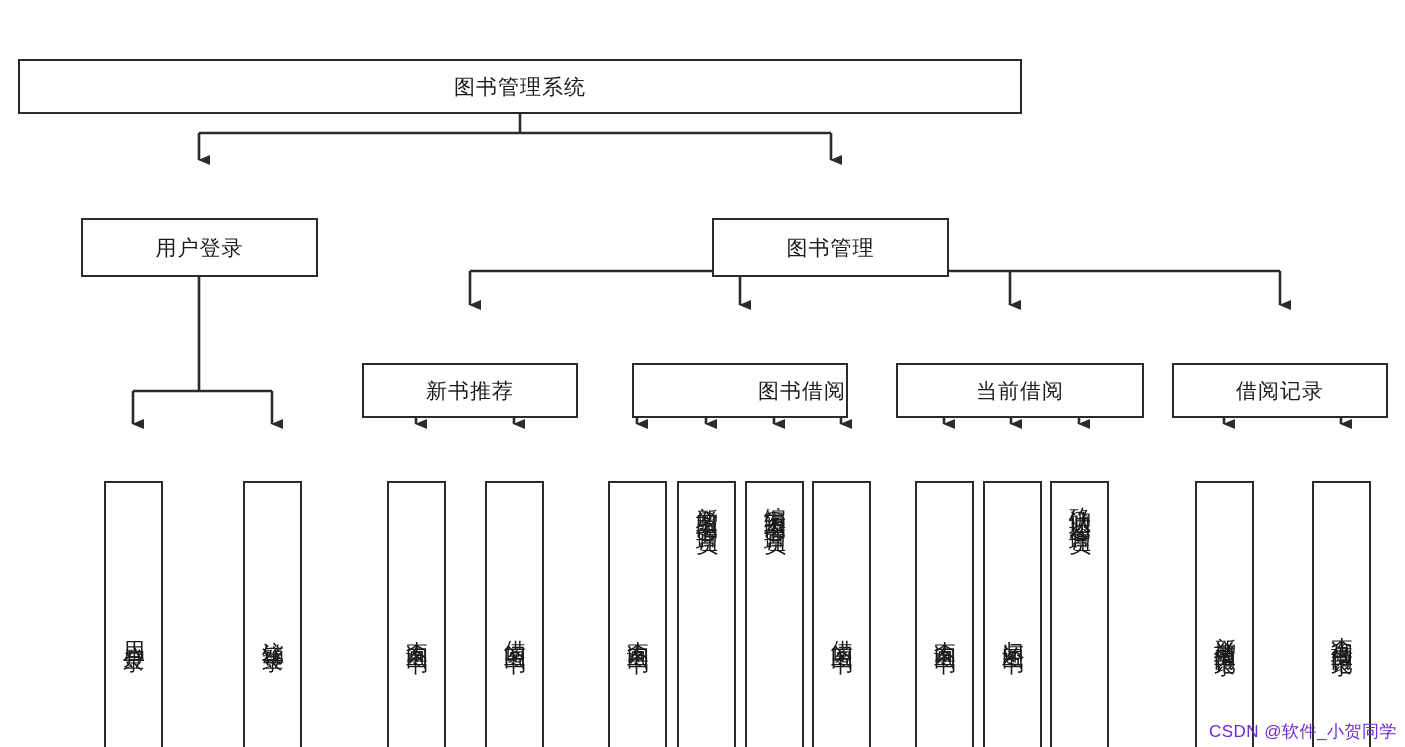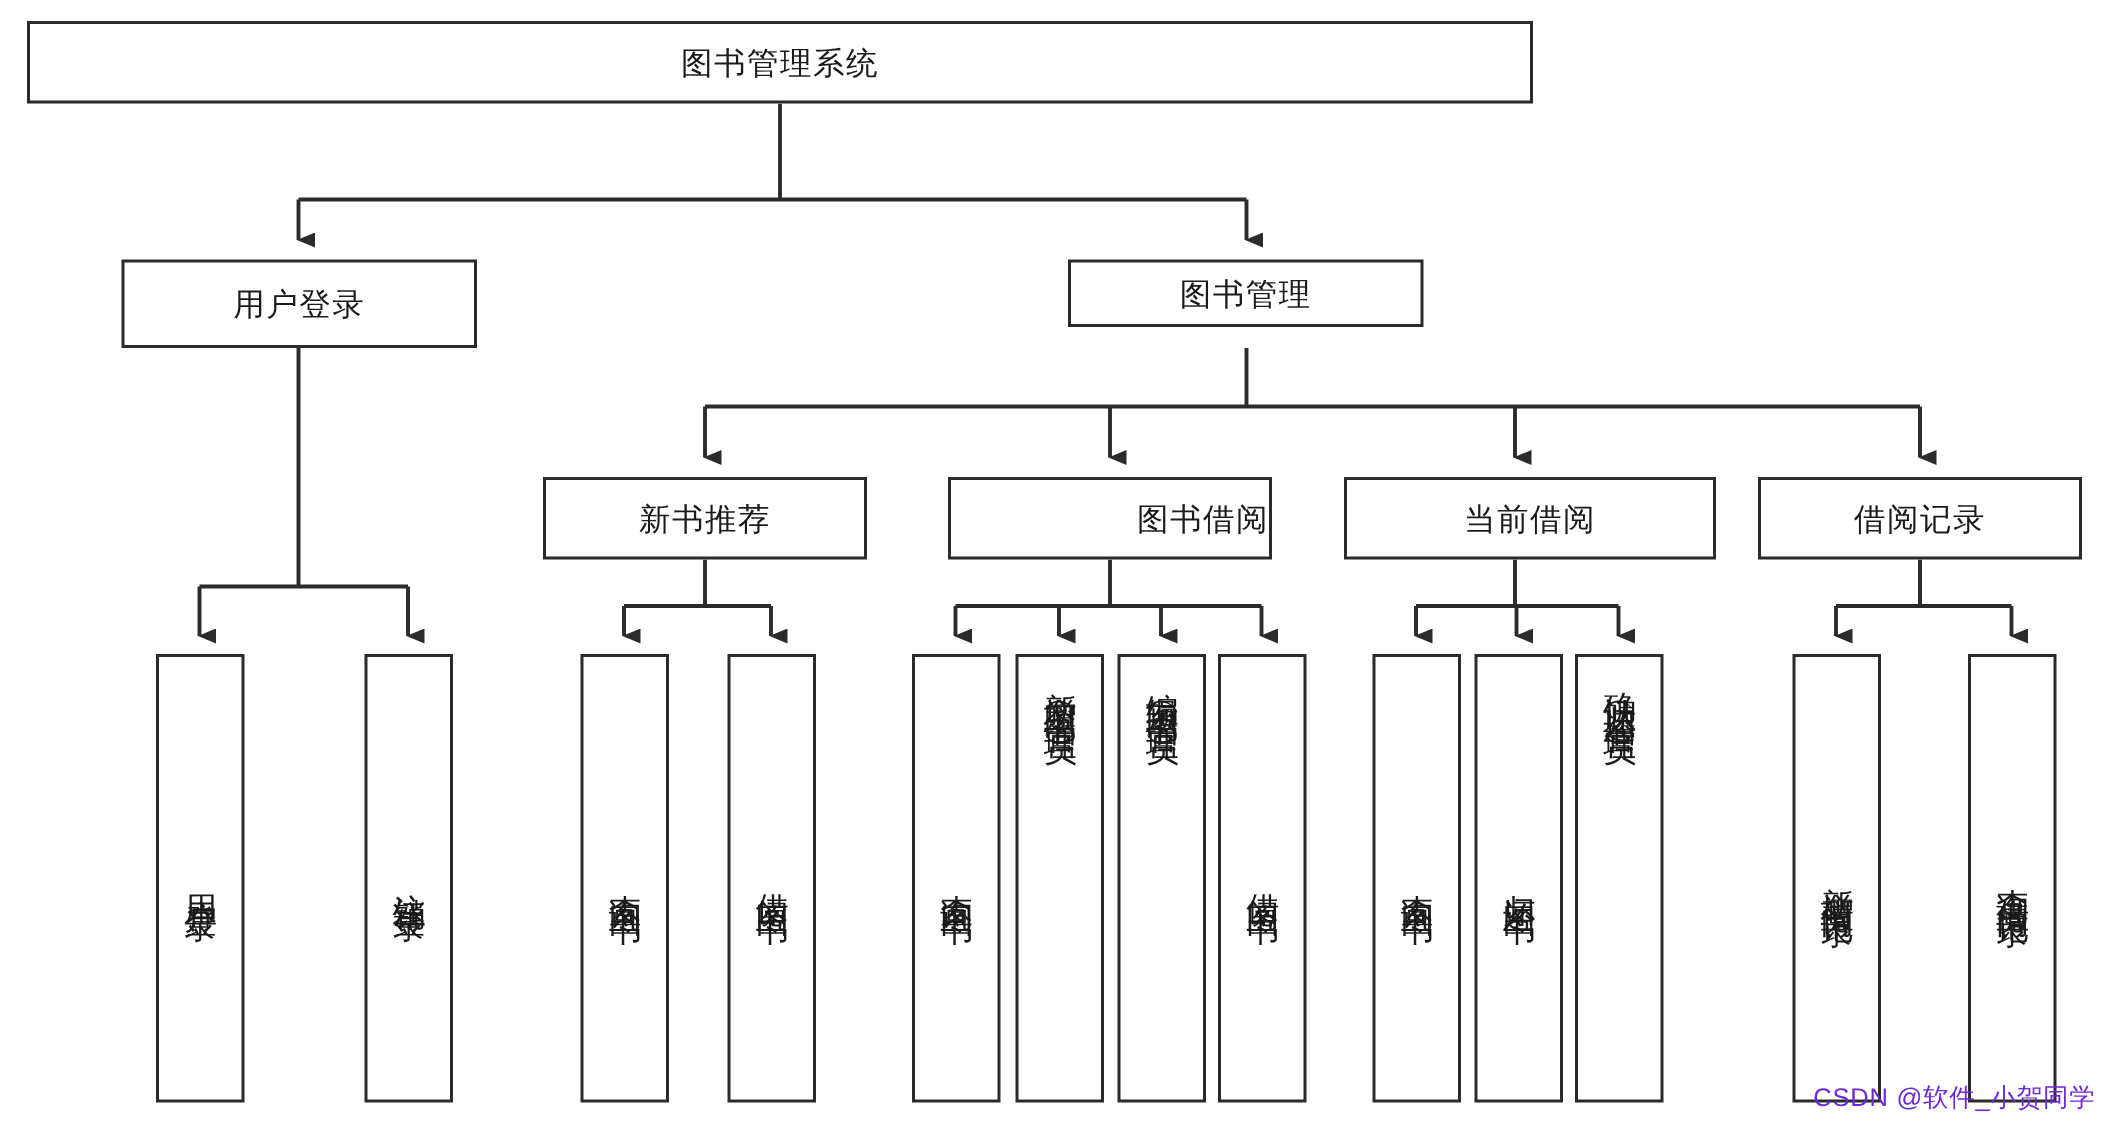--- a/index.html
+++ b/index.html
@@ -27,20 +27,21 @@
   }
   .node {
     position: absolute;
     box-sizing: border-box;
     border: 2px solid #2b2b2b;
     background: #ffffff;
     display: flex;
     align-items: center;
     justify-content: center;
     color: #1a1a1a;
+    margin-top: 45px;
   }
   .node.horiz {
     font-size: 21px;
     letter-spacing: 1px;
   }
   .node.vert {
     padding: 6px 0;
     align-items: flex-start;
     justify-content: center;
   }
@@ -120,21 +121,21 @@
       <path d="M 1341 404 L 1341 424" marker-end="url(#arrow)"></path>
     </g>
   </svg>
 
   <div class="node horiz" id="n-root" style="left: 18px; top: 14px; width: 1004px; height: 55px;">
     <span>图书管理系统</span>
   </div>
   <div class="node horiz" id="n-user-login" style="left: 81px; top: 173px; width: 237px; height: 59px;">
     <span>用户登录</span>
   </div>
-  <div class="node horiz" id="n-book-manage" style="left: 712px; top: 173px; width: 237px; height: 45px;">
+  <div class="node horiz" id="n-book-manage" style="left: 712px; top: 173px; width: 237px; height: 59px;">
     <span>图书管理</span>
   </div>
   <div class="node horiz" id="n-new-book-rec" style="left: 362px; top: 318px; width: 216px; height: 55px;">
     <span>新书推荐</span>
   </div>
   <div class="node horiz" id="n-book-borrow" style="left: 632px; top: 318px; width: 216px; height: 55px; justify-content: flex-end;">
     <span>图书借阅</span>
   </div>
   <div class="node horiz" id="n-current-borrow" style="left: 896px; top: 318px; width: 248px; height: 55px; text-align: right;">
     <span>当前借阅</span>

